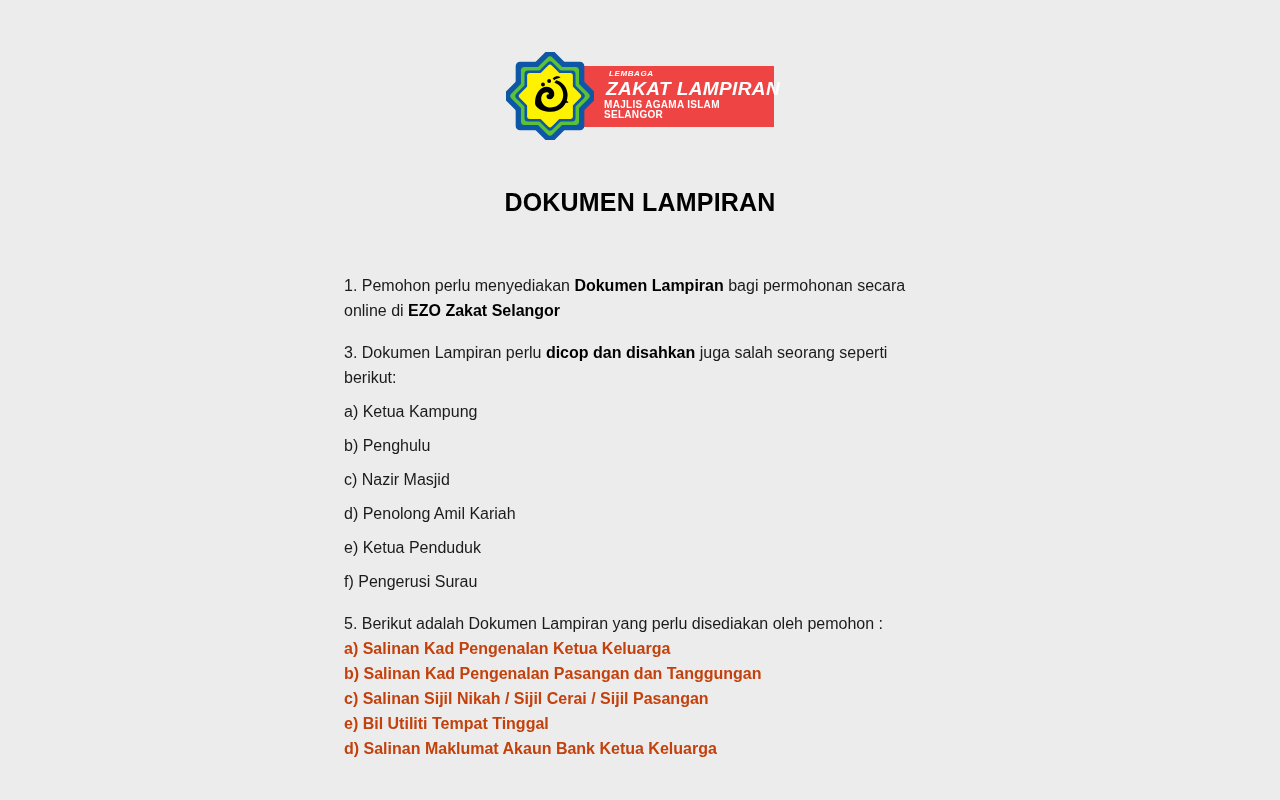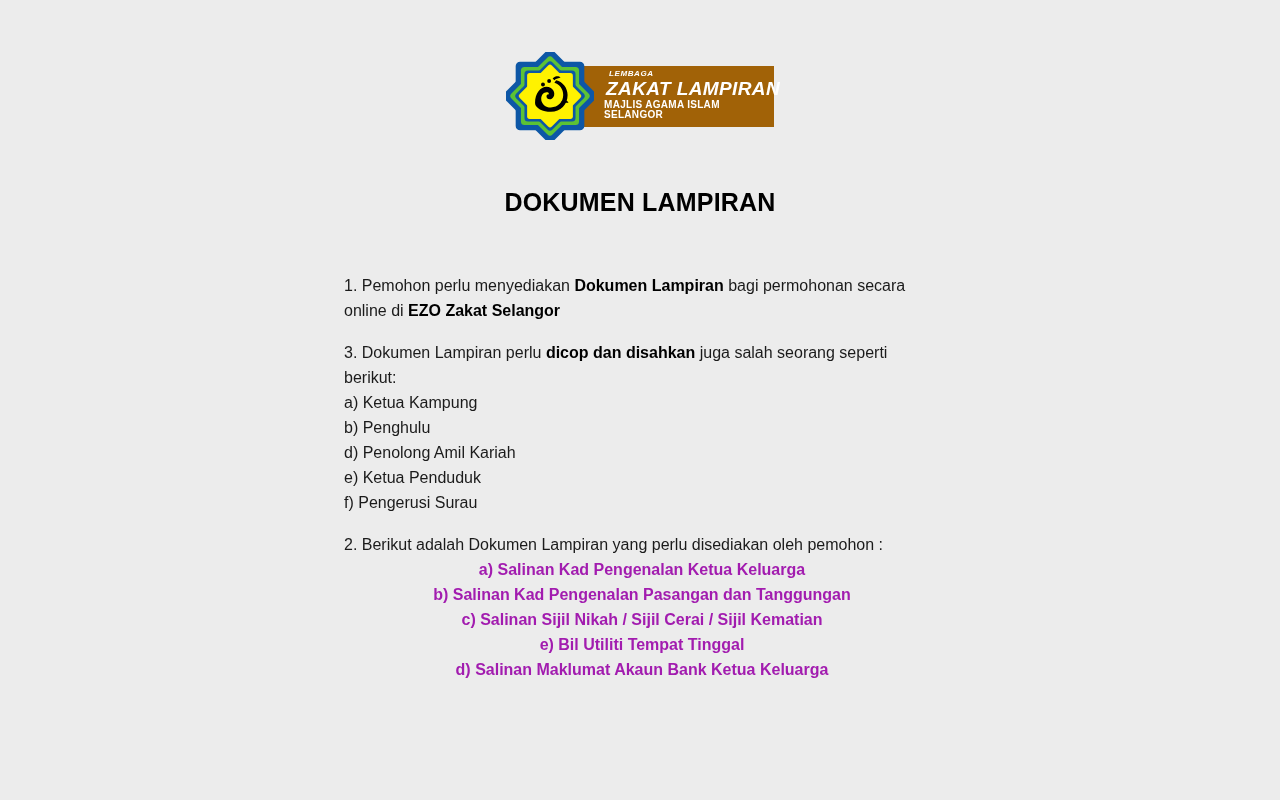--- a/index.html
+++ b/index.html
@@ -36,21 +36,21 @@
     position: relative;
     width: 268px;
     height: 88px;
   }
   .logo-banner {
     position: absolute;
     left: 58px;
     top: 14px;
     width: 210px;
     height: 61px;
-    background: #a16207;
+    background: #ef4444;
   }
   .banner-text {
     position: absolute;
     left: 40px;
     top: 4px;
     width: 168px;
     text-align: right;
     color: #ffffff;
     line-height: 1;
   }
@@ -116,30 +116,30 @@
     color: #1b1b1b;
   }
   .para {
     margin: 0 0 17px 0;
   }
   .para:last-child {
     margin-bottom: 0;
   }
   .sub-line {
     display: block;
+    margin-top: 9px;
   }
   b, .b {
     font-weight: bold;
     color: #000;
   }
   .bold-line {
     display: block;
     font-weight: bold;
-    color: #a21caf;
-    text-align: center;
+    color: #c2410c;
   }
 </style>
 </head>
 <body>
 
 <div class="page">
 
   <div class="logo-wrap">
     <div class="logo">
 
@@ -190,28 +190,29 @@
 
     <p class="para">
       <span>1. Pemohon perlu menyediakan </span><b>Dokumen Lampiran</b><span> bagi permohonan secara online di </span><b>EZO Zakat Selangor</b>
     </p>
 
 
     <p class="para">
       <span>3. Dokumen Lampiran perlu </span><b>dicop dan disahkan</b><span> juga salah seorang seperti berikut:</span>
       <span class="sub-line">a) Ketua Kampung</span>
       <span class="sub-line">b) Penghulu</span>
+      <span class="sub-line">c) Nazir Masjid</span>
       <span class="sub-line">d) Penolong Amil Kariah</span>
       <span class="sub-line">e) Ketua Penduduk</span>
       <span class="sub-line">f) Pengerusi Surau</span>
     </p>
 
     <p class="para">
-      <span class="sub-line">2. Berikut adalah Dokumen Lampiran yang perlu disediakan oleh pemohon :</span>
+      <span class="sub-line">5. Berikut adalah Dokumen Lampiran yang perlu disediakan oleh pemohon :</span>
       <span class="bold-line">a) Salinan Kad Pengenalan Ketua Keluarga</span>
       <span class="bold-line">b) Salinan Kad Pengenalan Pasangan dan Tanggungan</span>
-      <span class="bold-line">c) Salinan Sijil Nikah / Sijil Cerai / Sijil Kematian</span>
+      <span class="bold-line">c) Salinan Sijil Nikah / Sijil Cerai / Sijil Pasangan</span>
       <span class="bold-line">e) Bil Utiliti Tempat Tinggal</span>
       <span class="bold-line">d) Salinan Maklumat Akaun Bank Ketua Keluarga</span>
     </p>
 
   </div>
 </div>
 
 </body></html>

